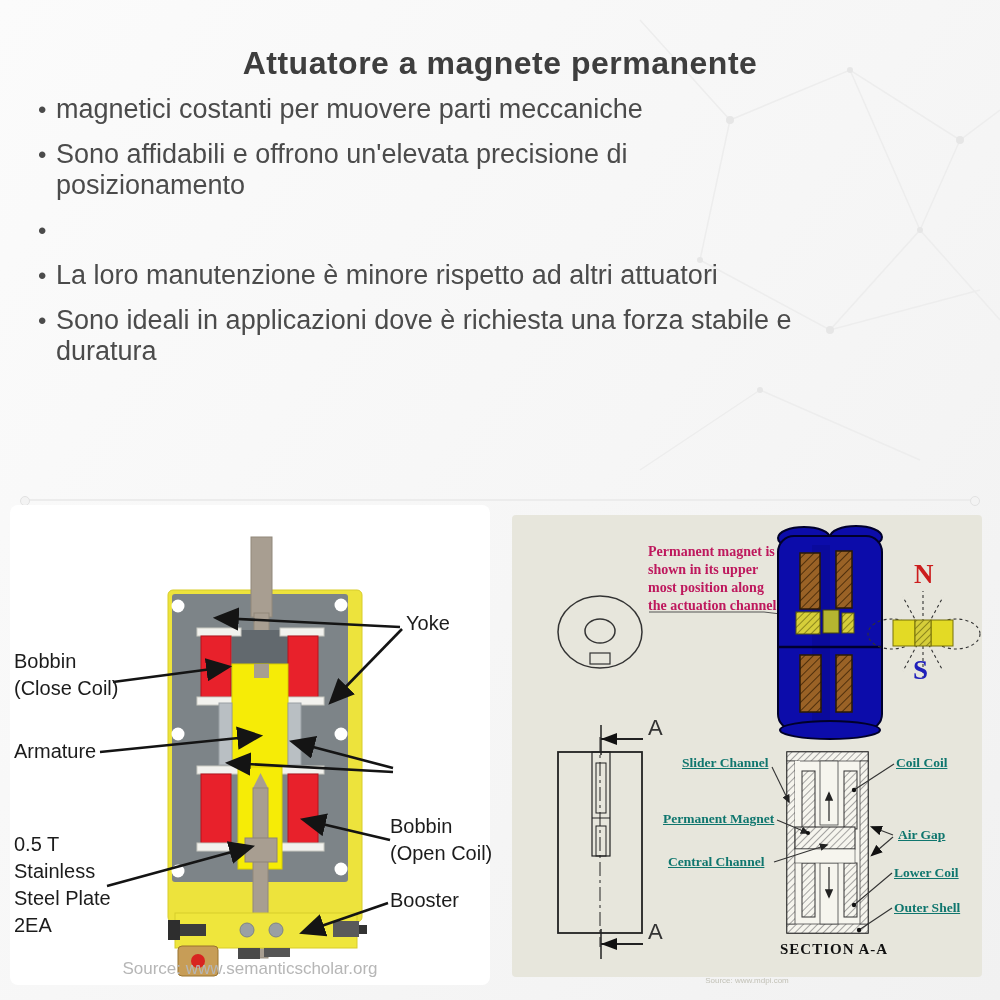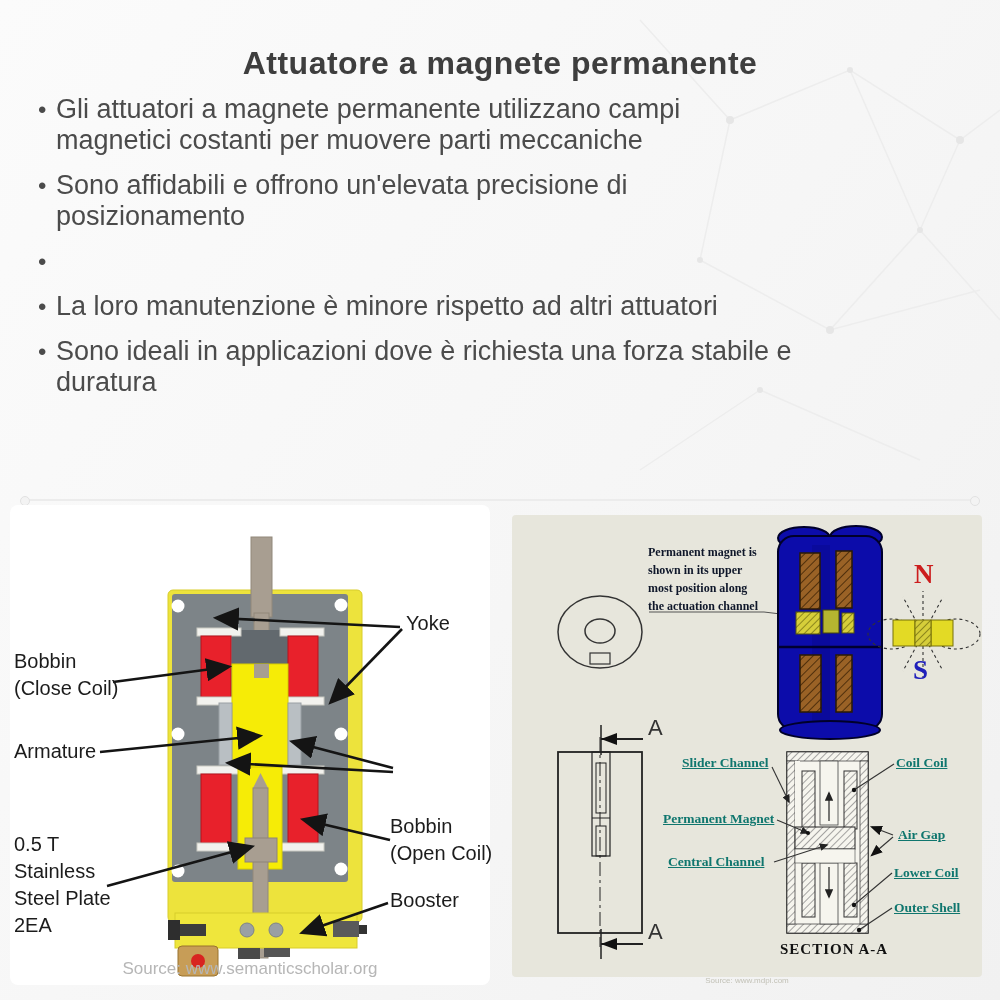--- a/index.html
+++ b/index.html
@@ -24,21 +24,21 @@
   .panel-right{position:absolute;left:512px;top:515px;width:470px;height:462px;
         background:#e7e6dc;border-radius:4px;}
   
   .llabel{position:absolute;font-size:20px;line-height:27px;color:#1c1c1c;white-space:nowrap;z-index:3;}
   .src-left{position:absolute;left:0;bottom:6px;width:100%;text-align:center;
         font-size:17px;color:#b6b6b6;z-index:4;}
   
   .rlabel{position:absolute;font-family:"Liberation Serif",serif;font-weight:bold;
         font-size:13.5px;color:#0f766e;text-decoration:underline;white-space:nowrap;z-index:3;}
   .rannot{position:absolute;font-family:"Liberation Serif",serif;font-weight:bold;
-        font-size:12px;line-height:18px;color:#0f172a;z-index:3;}
+        font-size:14px;line-height:18px;color:#be185d;z-index:3;}
   .sectitle{position:absolute;font-family:"Liberation Serif",serif;font-weight:bold;
         font-size:15px;letter-spacing:1px;color:#111;z-index:3;}
   .pole{position:absolute;font-family:"Liberation Serif",serif;font-weight:bold;font-size:27px;z-index:3;}
   .pole-n{color:#cc1d1d;} .pole-s{color:#2020bb;}
   .aletter{position:absolute;font-size:22px;color:#333;z-index:3;}
   .src-right{position:absolute;left:512px;top:976px;width:470px;text-align:center;
         font-size:8px;color:#c3c2b7;z-index:3;}
   svg{display:block;}
 </style>
 </head>
@@ -64,21 +64,20 @@
       <circle cx="760" cy="390" r="3"></circle>
     </g>
   </svg>
 
   <h1 class="title">Attuatore a magnete permanente</h1>
 
   <ul class="bullets">
     <li class="bullet">
       <span class="dot">•</span>
       <div>
-        <div>Gli attuatori a magnete permanente utilizzano campi</div>
           <div>magnetici costanti per muovere parti meccaniche</div>
       </div>
     </li>
     <li class="bullet">
       <span class="dot">•</span>
       <div>
         <div>Sono affidabili e offrono un'elevata precisione di</div>
           <div>posizionamento</div>
       </div>
     </li>

